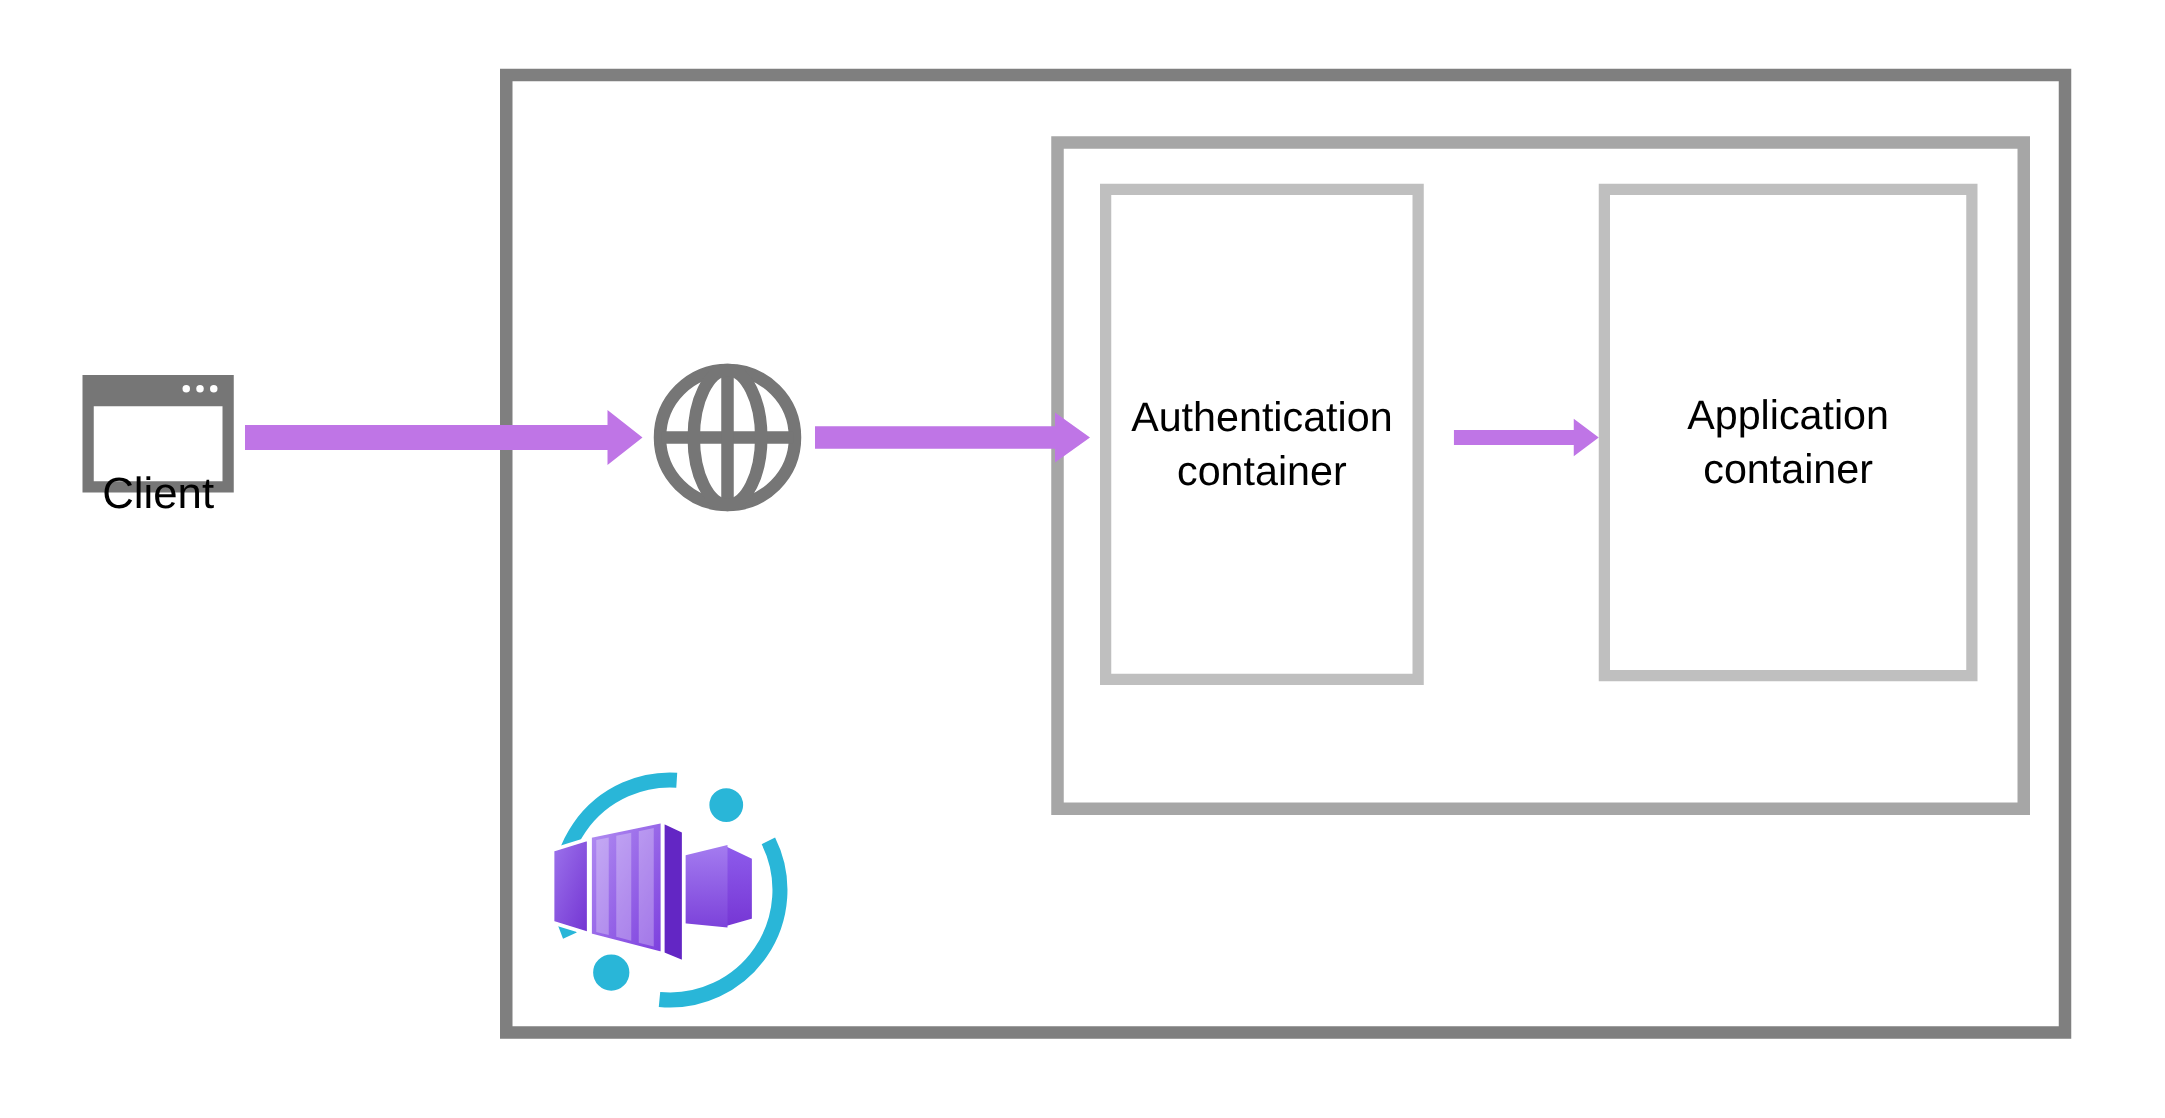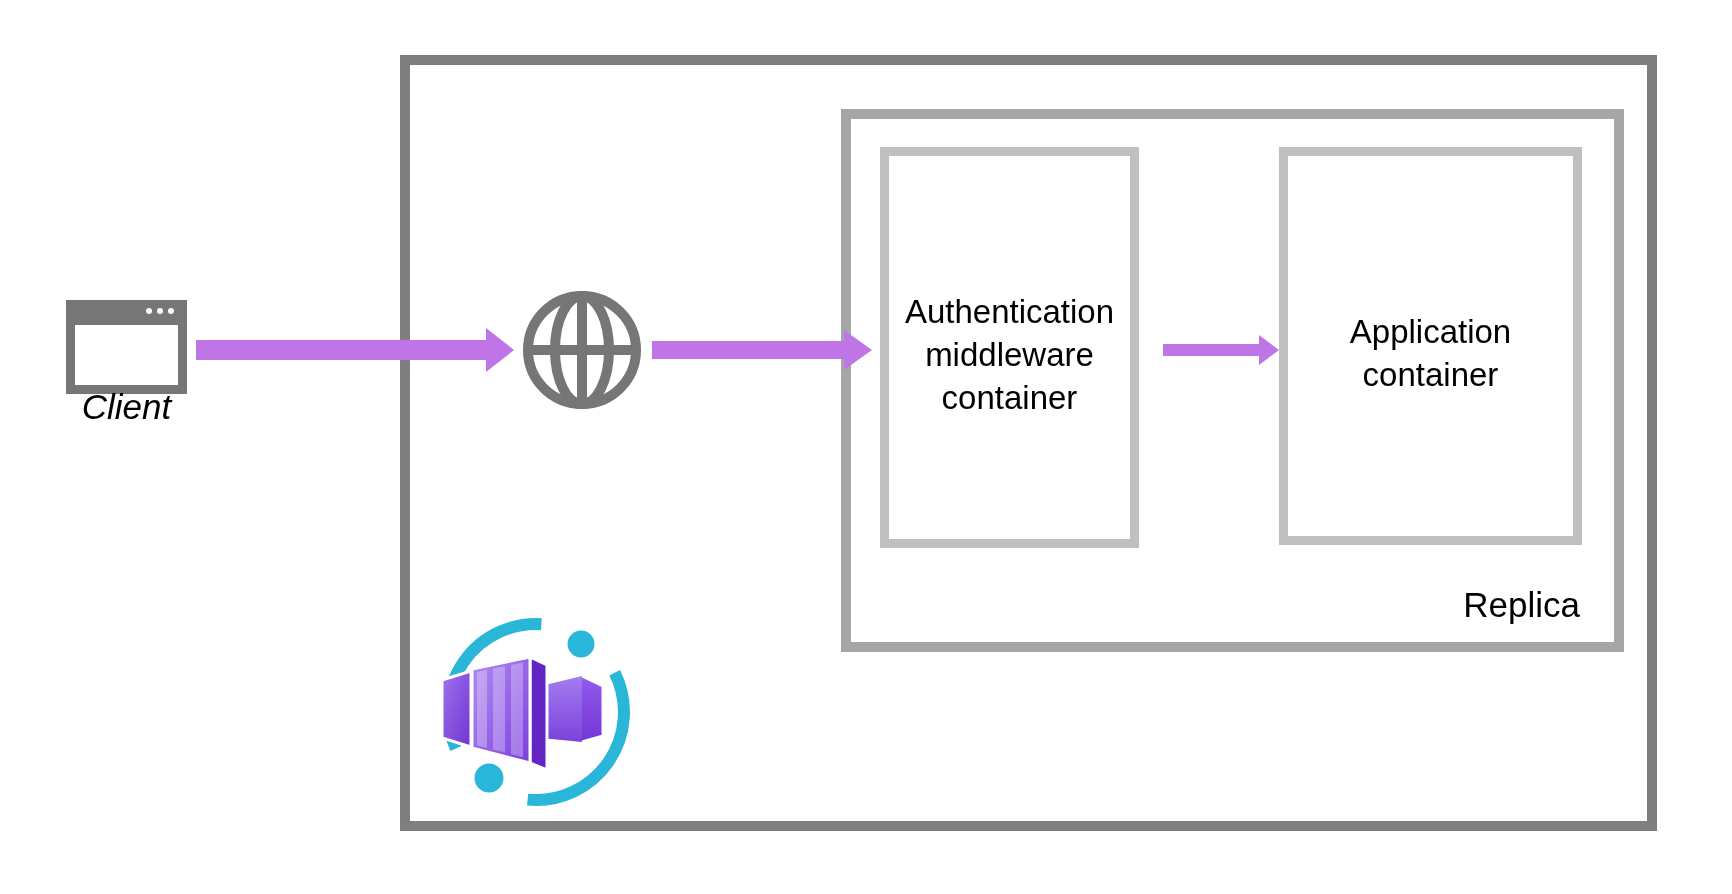--- a/index.html
+++ b/index.html
@@ -24,21 +24,21 @@
   .replica-box{left:841px;top:109px;width:783px;height:543px;
     border:10px solid var(--replica-border);box-sizing:border-box;}
   .container-box{border:9px solid var(--inner-border);box-sizing:border-box;
     display:flex;flex-direction:column;align-items:center;justify-content:center;
     padding-top:14px;}
   .auth-box{left:880px;top:147px;width:259px;height:401px;}
   .app-box{left:1279px;top:147px;width:303px;height:398px;}
   .box-line{font-size:33px;line-height:43px;text-align:center;white-space:nowrap;}
   
   .node-label{font-size:35px;line-height:38px;text-align:center;}
-  .client-label{left:41px;top:388px;width:171px;font-style:italic;}
+  .client-label{left:41px;top:376px;width:171px;}
   .ingress-label{left:478px;top:414px;width:200px;}
   .replica-label{left:1380px;top:586px;width:200px;text-align:right;font-size:35px;}
   
   .client-icon{left:66px;top:300px;width:121px;height:94px;background:var(--icon-gray);}
   .client-body{position:absolute;left:9px;right:9px;top:25px;bottom:9px;background:#fff;}
   .client-dots{position:absolute;top:8px;right:13px;display:flex;gap:5px;}
   .client-dots .dot{width:6px;height:6px;border-radius:50%;background:#fff;display:block;}
   
   .arrow-shape{fill:var(--arrow);stroke:none;}
   .globe-stroke{stroke:var(--icon-gray);fill:none;}
@@ -47,25 +47,23 @@
   .arrow-layer{z-index:5;}
 </style>
 </head>
 <body>
 
 <div class="canvas">
 
   <div class="abs outer-box"></div>
 
   <div class="abs replica-box"></div>
-  <div class="abs node-label replica-label">Replica</div>
 
   <div class="abs container-box auth-box">
     <div class="box-line">Authentication</div>
-    <div class="box-line">middleware</div>
     <div class="box-line">container</div>
   </div>
 
   <div class="abs container-box app-box">
     <div class="box-line">Application</div>
     <div class="box-line">container</div>
   </div>
 
   <div class="abs client-icon">
     <div class="client-dots">

